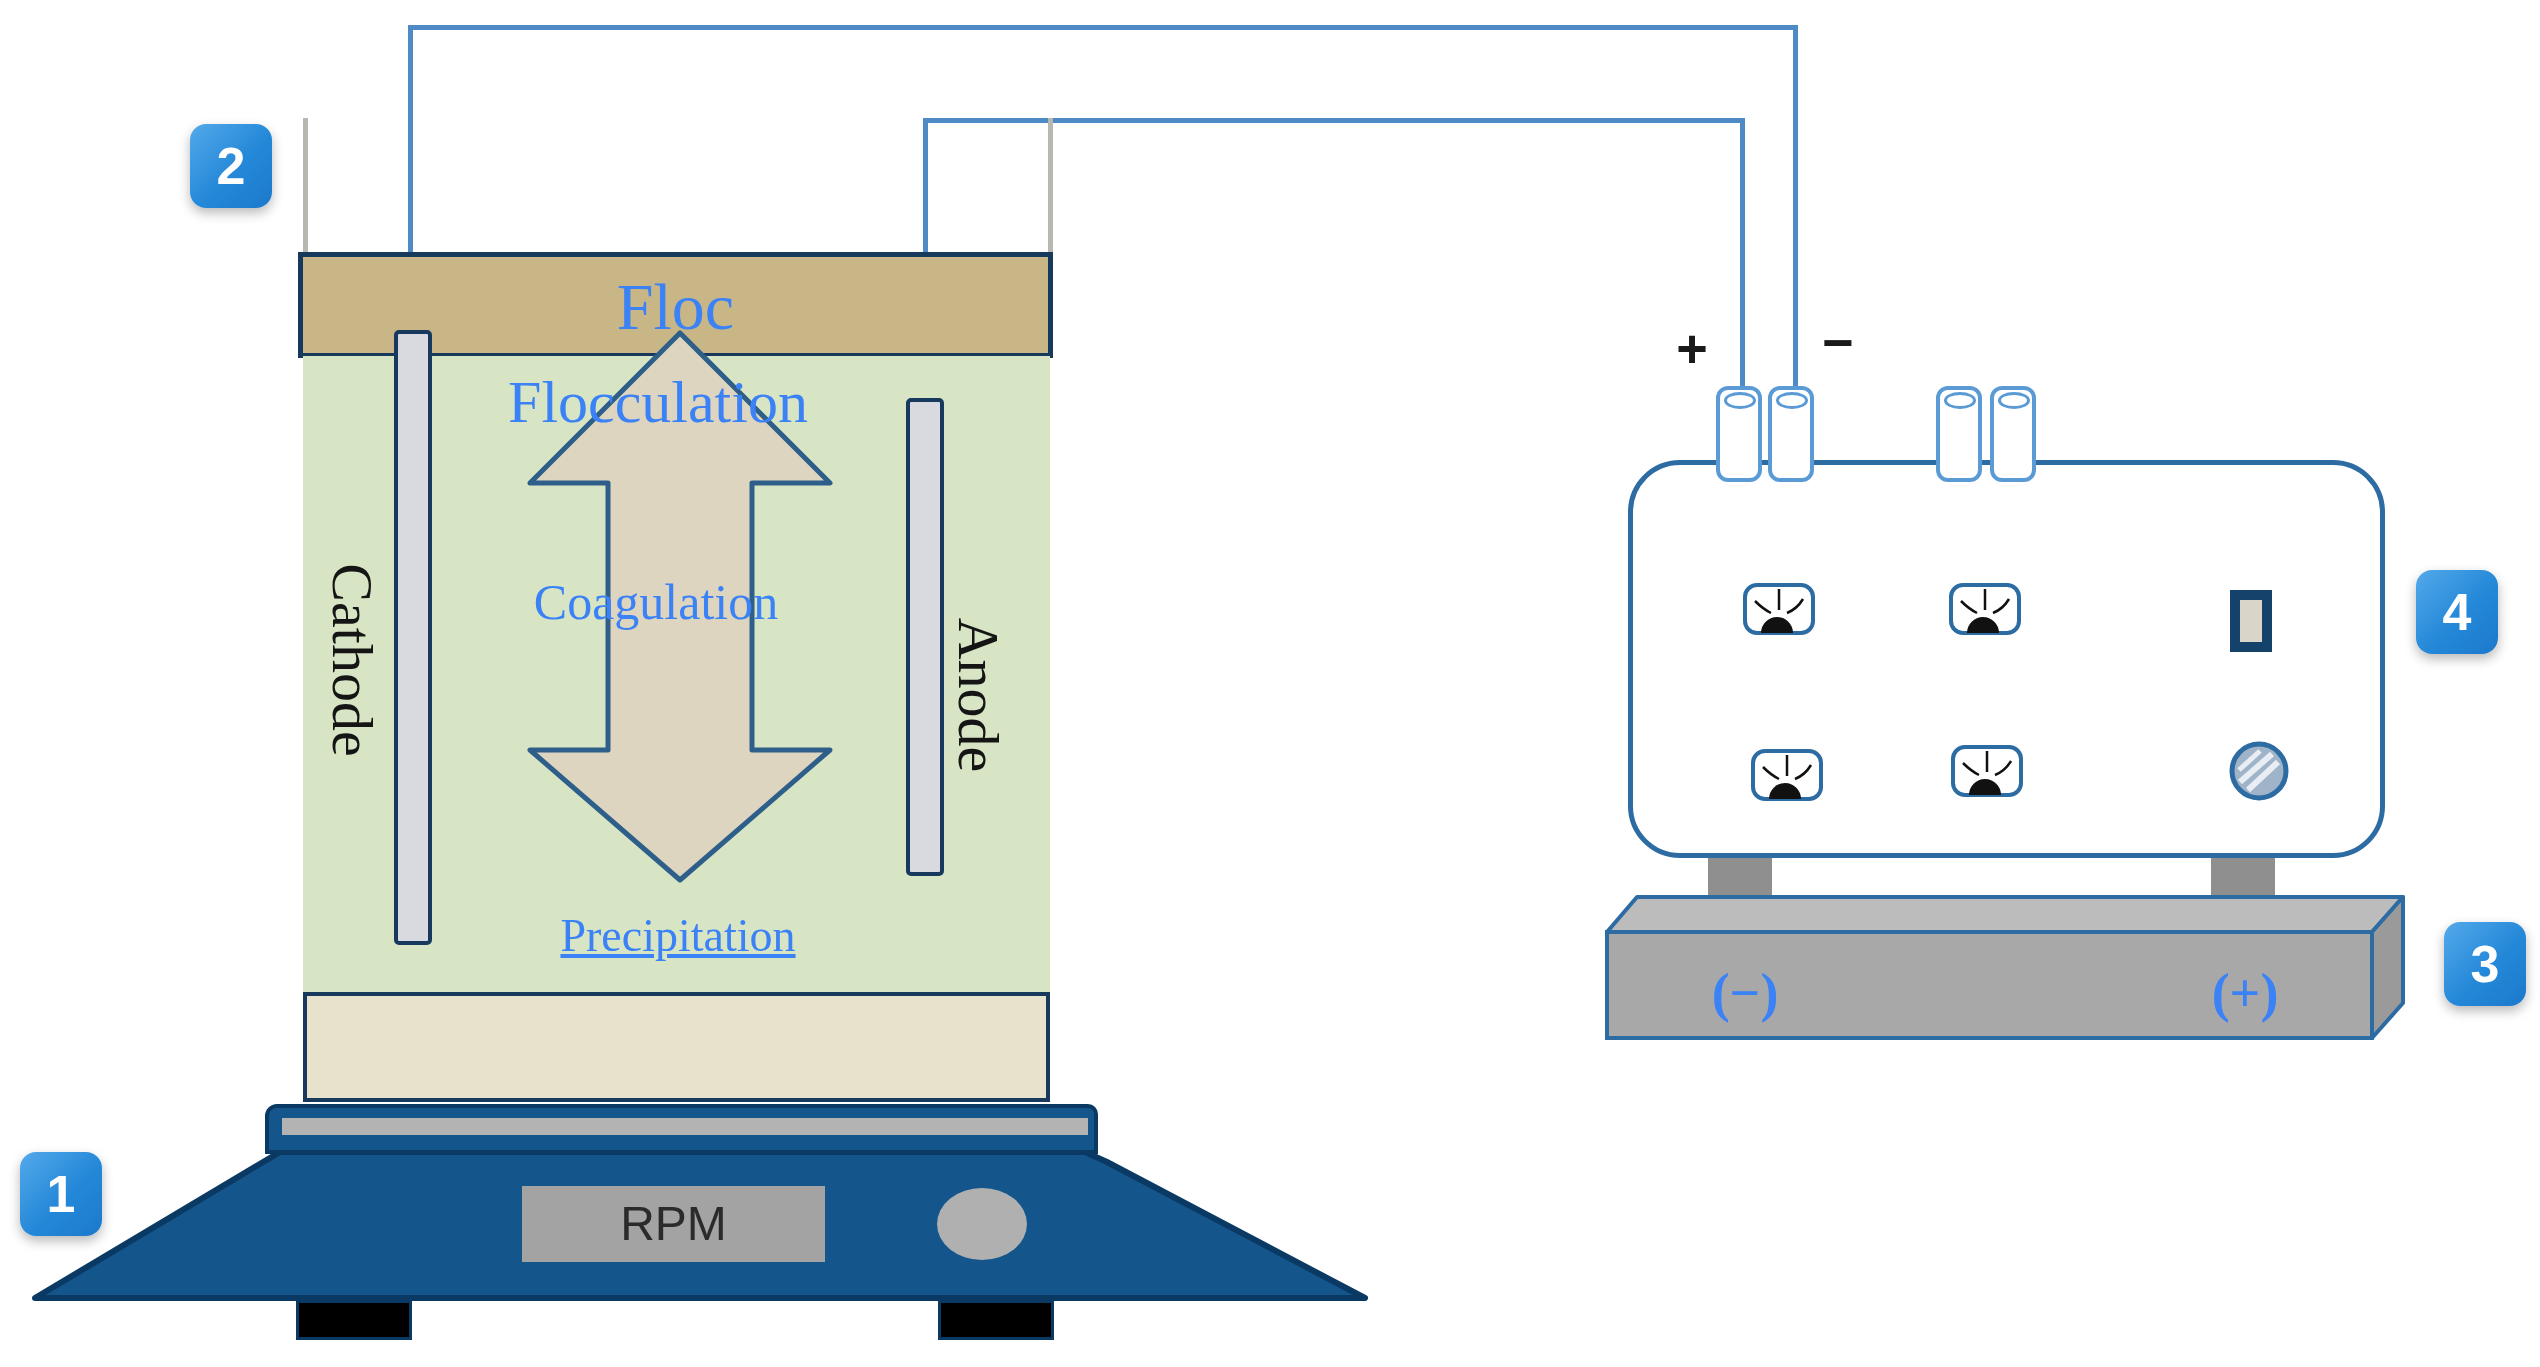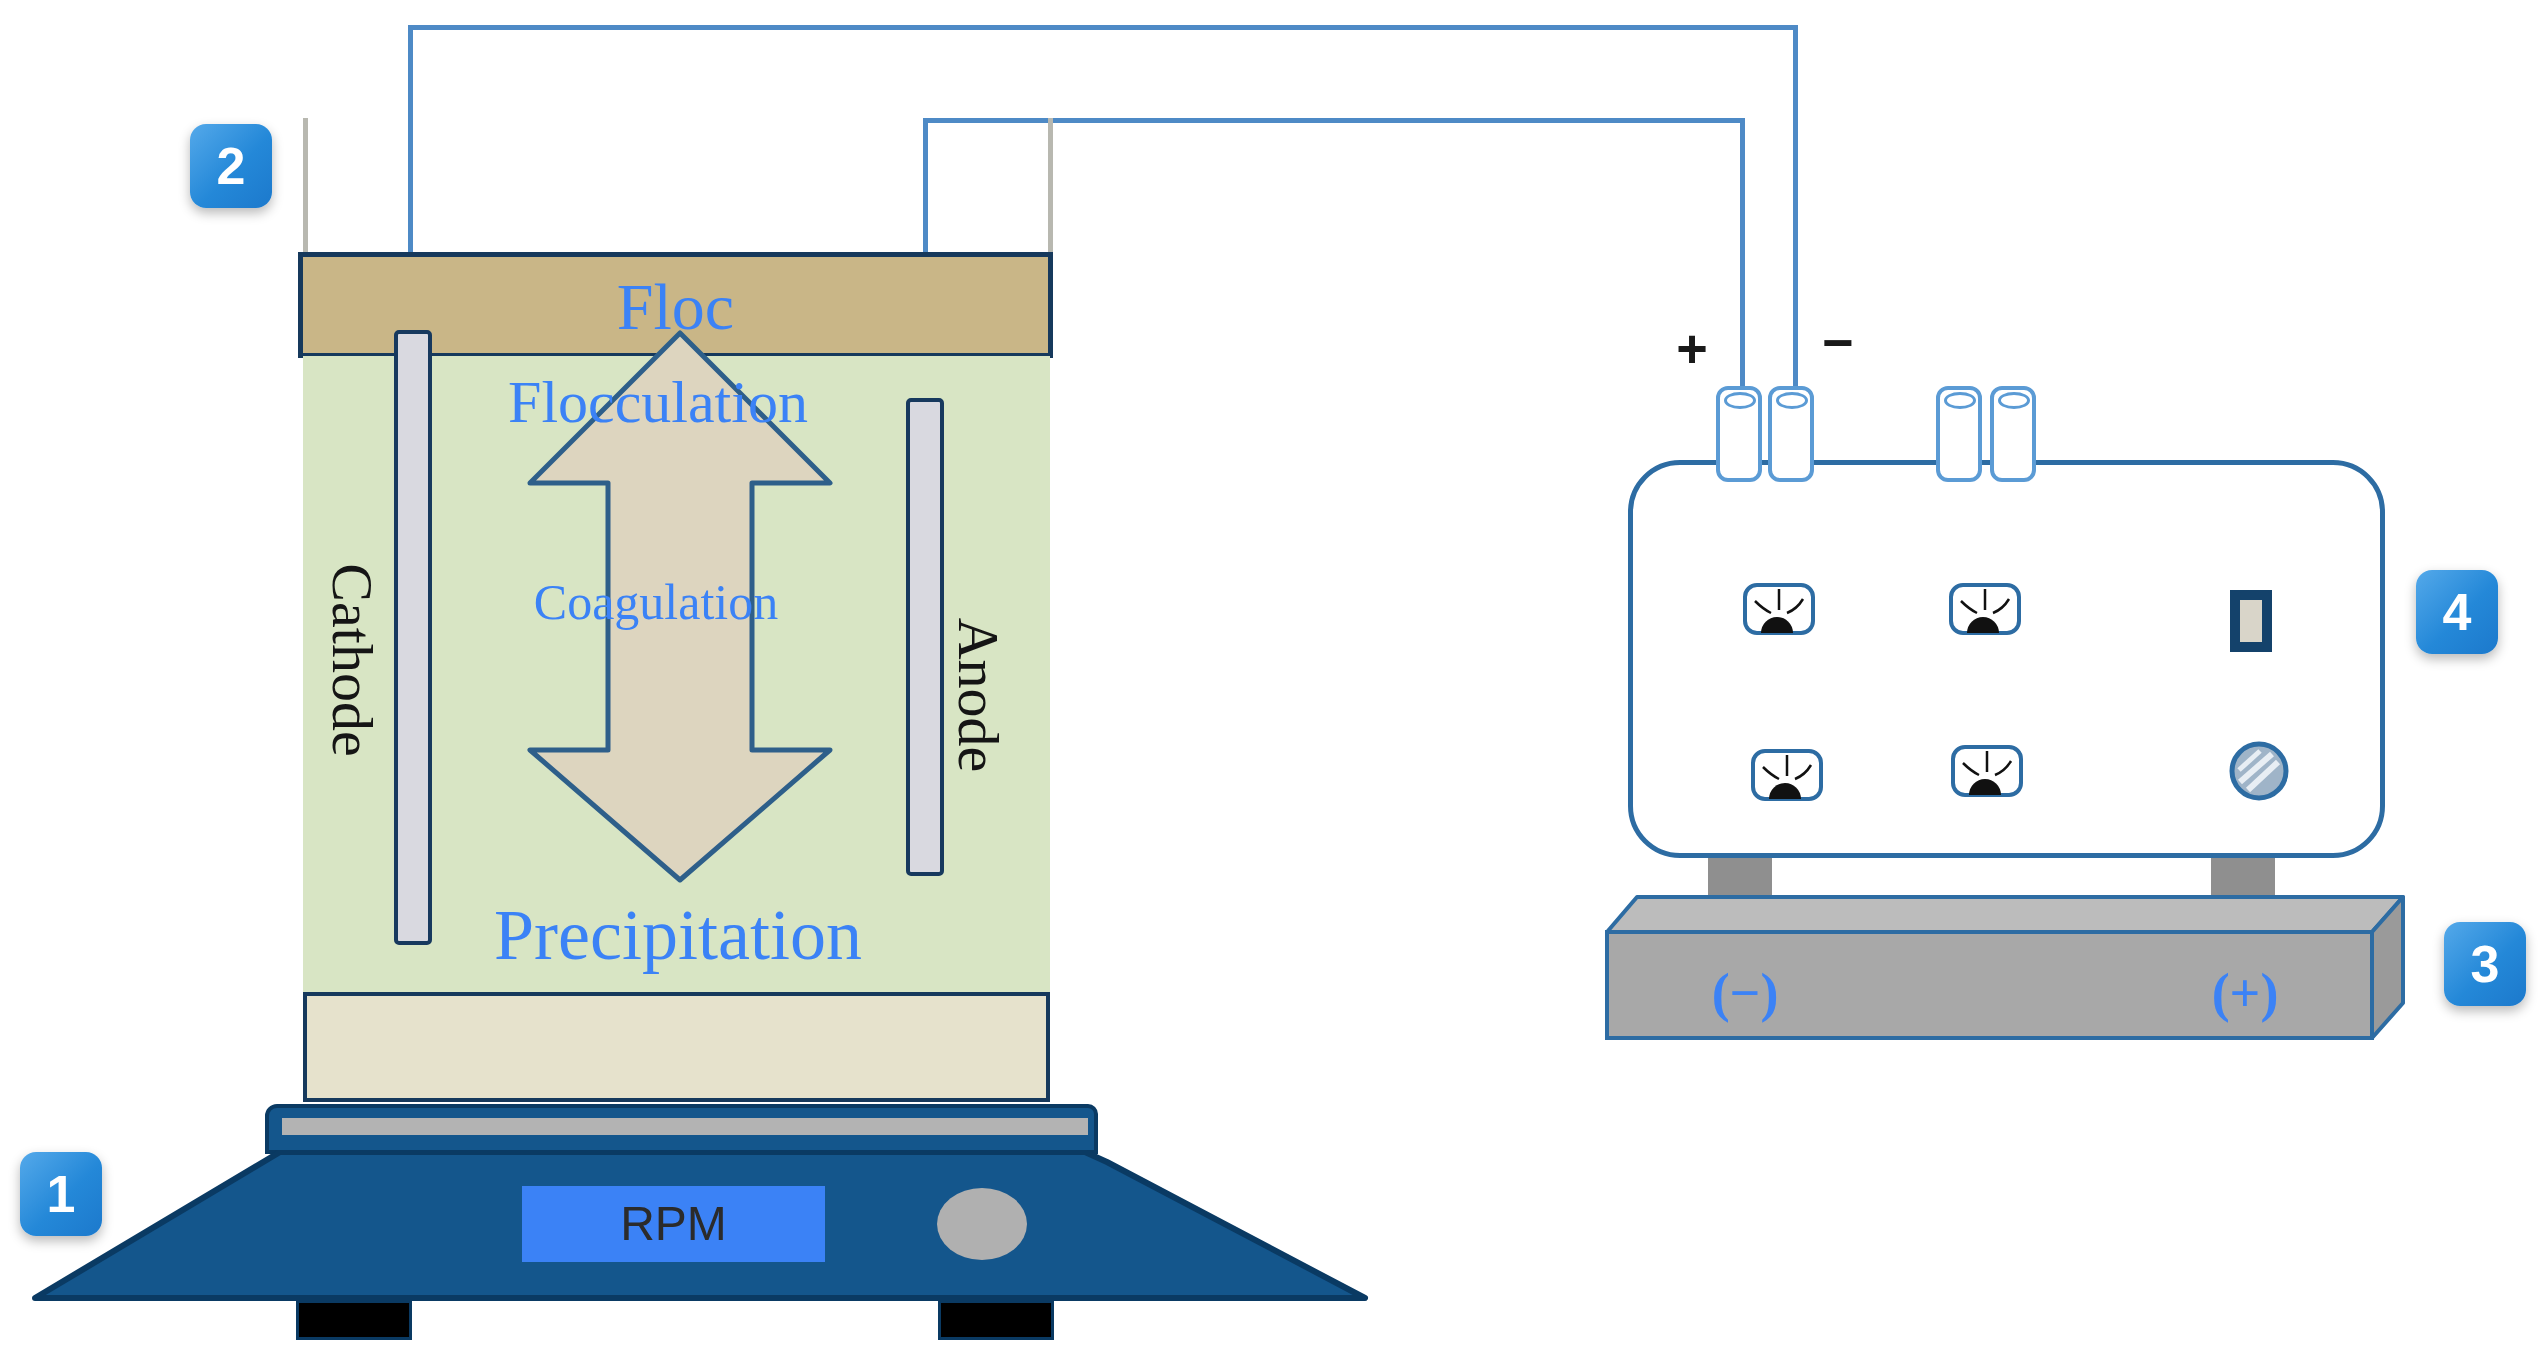--- a/index.html
+++ b/index.html
@@ -20,21 +20,21 @@
   .badge{position:absolute;width:82px;height:84px;border-radius:16px;
          background:linear-gradient(135deg,#54a9ea 0%,var(--badge) 55%,#1c79cc 100%);
          color:#fff;font-family:"Liberation Sans",sans-serif;font-weight:bold;font-size:52px;
          display:flex;align-items:center;justify-content:center;
          box-shadow:0 5px 12px rgba(0,0,0,.28);}
   .post{position:absolute;width:46px;height:96px;background:#fff;border:4px solid var(--terminal);
         border-radius:12px;box-sizing:border-box;}
   .post .cap{position:absolute;left:4px;top:2px;width:26px;height:11px;border:3px solid var(--terminal);
              border-radius:50%;background:#fff;}
   .sign{position:absolute;color:#1a1a1a;font-weight:bold;font-family:"Liberation Sans",sans-serif;}
-  .display{position:absolute;background:#3b82f6;color:#2b2b2b;text-align:center;
+  .display{position:absolute;background:#a3a3a3;color:#2b2b2b;text-align:center;
            font-family:"Liberation Sans",sans-serif;}
   .leg{position:absolute;background:#8f8f8f;}
   .foot{position:absolute;background:#000;border:3px solid var(--blueDark);box-sizing:border-box;}
 </style>
 </head>
 <body>
 
 <div class="stage">
 
   <div class="wire" style="left:408px;top:25px;width:5px;height:315px;"></div>
@@ -54,21 +54,21 @@
   <svg class="abs" style="left:500px;top:325px;" width="360" height="630" viewBox="0 0 360 630">
     <polygon points="180,8 330,158 252,158 252,425 330,425 180,555 30,425 108,425 108,158 30,158" fill="var(--arrowFill)" stroke="#2e5f8a" stroke-width="5" stroke-linejoin="round"></polygon>
   </svg>
 
   <div class="electrode" style="left:394px;top:330px;width:38px;height:615px;"></div>
   <div class="electrode" style="left:906px;top:398px;width:38px;height:478px;"></div>
 
   <div class="label" style="left:298px;top:262px;width:755px;height:90px;line-height:90px;font-size:66px;">Floc</div>
   <div class="label" style="left:303px;top:358px;width:710px;height:88px;line-height:88px;font-size:60px;">Flocculation</div>
   <div class="label" style="left:296px;top:555px;width:720px;height:95px;line-height:95px;font-size:50px;">Coagulation</div>
-  <div class="label" style="left:303px;top:888px;width:750px;height:95px;line-height:95px;font-size:72px;">Precipitation</div>
+  <div class="label" style="left:303px;top:888px;width:750px;height:95px;line-height:95px;font-size:46px;text-decoration:underline;">Precipitation</div>
   <div class="vlabel" style="left:122px;top:615px;width:460px;height:90px;line-height:90px;font-size:58px;">Cathode</div>
   <div class="vlabel" style="left:798px;top:650px;width:360px;height:90px;line-height:90px;font-size:58px;">Anode</div>
 
   <div class="abs" style="left:265px;top:1104px;width:833px;height:50px;background:var(--blue);border:4px solid var(--blueDark);border-radius:12px 10px 0 0;box-sizing:border-box;"></div>
   <div class="abs" style="left:282px;top:1118px;width:806px;height:17px;background:#b3b3b3;"></div>
 
   <svg class="abs" style="left:20px;top:1150px;" width="1350" height="160" viewBox="0 0 1350 160">
     <polygon points="260,2 1065,2 1087,12 1345,148 15,148" fill="var(--blue)" stroke="var(--blueDark)" stroke-width="6" stroke-linejoin="round"></polygon>
   </svg>
 

